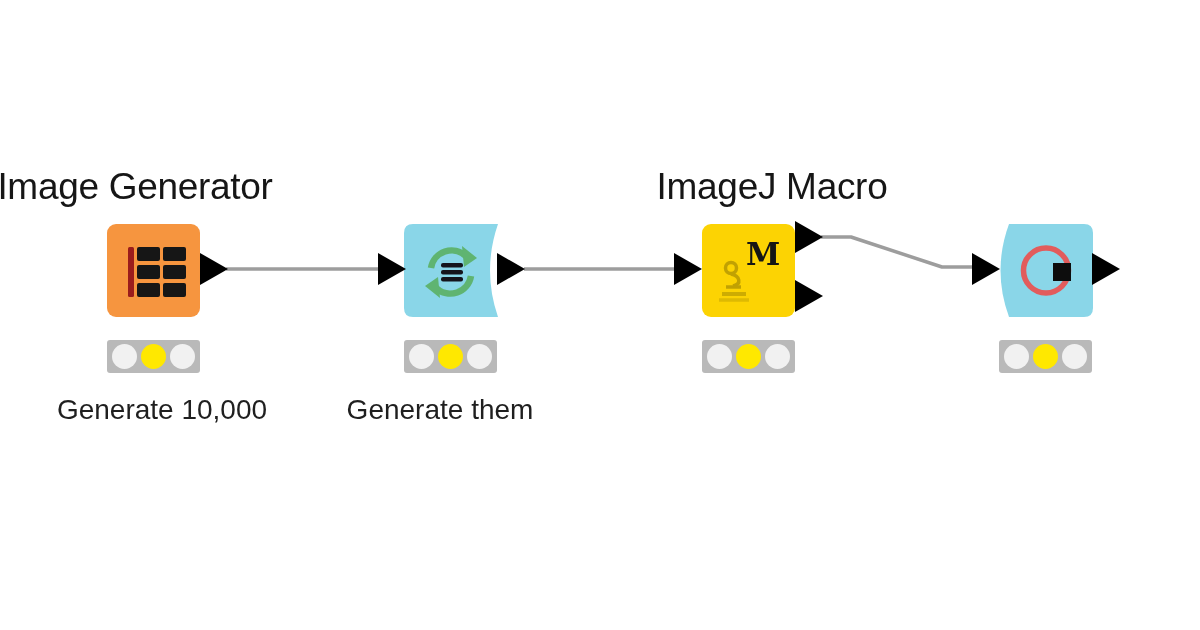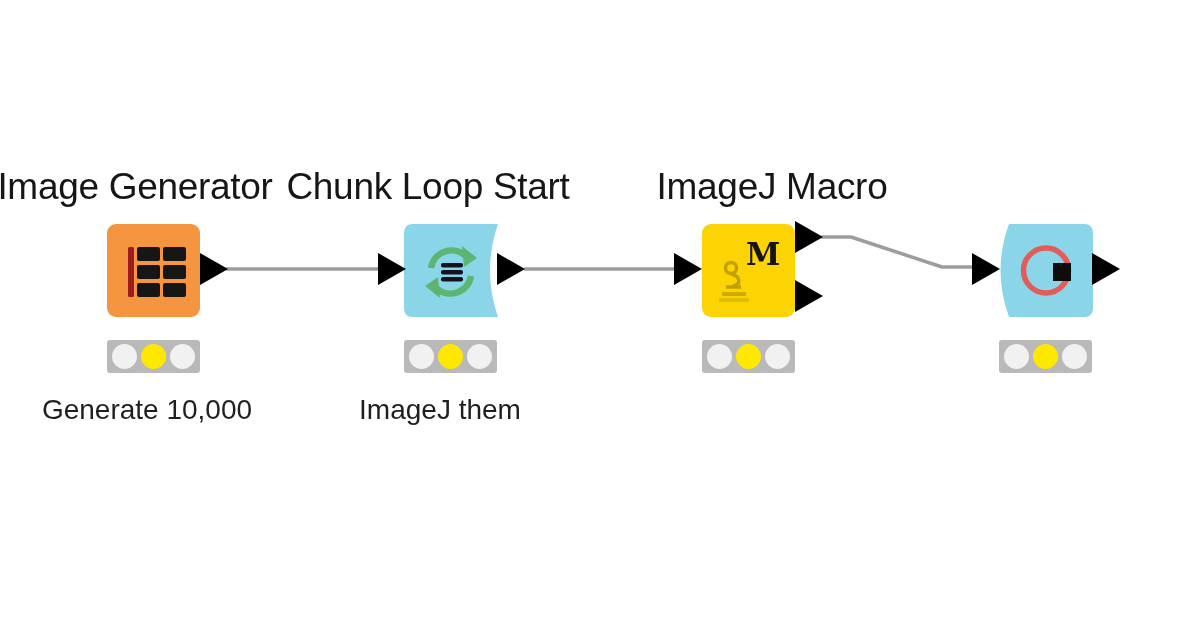--- a/index.html
+++ b/index.html
@@ -74,25 +74,24 @@
     </svg>
   </div>
   <div class="port" style="left:200px;top:253px;"></div>
 
   <div class="traffic" style="left:107px;">
     <div class="bulb"></div>
     <div class="bulb on"></div>
     <div class="bulb"></div>
   </div>
 
-  <div class="caption" style="left:147px;">
+  <div class="caption" style="left:162px;">
     <span>Generate 10,000</span><br>
   </div>
 
-  <div class="node-title" style="left:428px;">Chunk Loop Start</div>
 
   <svg class="node-svg" style="left:404px;" width="94" height="93" viewBox="0 0 94 93">
     <path d="M9,0 L94,0 Q78,46.5 94,93 L9,93 Q0,93 0,84 L0,9 Q0,0 9,0 Z" style="fill:var(--node-cyan,#8AD6E8);"></path>
     <g transform="translate(21,22)">
       <path d="M6,22 A21,21 0 0 1 41,10" fill="none" style="stroke:var(--icon-loop-green,#5FB471);" stroke-width="6.5"></path>
       <polygon points="37,0 52,12 39,21" style="fill:var(--icon-loop-green,#5FB471);"></polygon>
       <path d="M46,30 A21,21 0 0 1 11,42" fill="none" style="stroke:var(--icon-loop-green,#5FB471);" stroke-width="6.5"></path>
       <polygon points="15,52 0,40 13,31" style="fill:var(--icon-loop-green,#5FB471);"></polygon>
       <rect x="16" y="17" width="22" height="4.5" rx="2" style="fill:var(--icon-hamburger-black,#14141c);"></rect>
       <rect x="16" y="24" width="22" height="4.5" rx="2" style="fill:var(--icon-hamburger-black,#14141c);"></rect>
@@ -102,21 +101,21 @@
   <div class="port" style="left:378px;top:253px;"></div>
   <div class="port" style="left:497px;top:253px;"></div>
 
   <div class="traffic" style="left:404px;">
     <div class="bulb"></div>
     <div class="bulb on"></div>
     <div class="bulb"></div>
   </div>
 
   <div class="caption" style="left:440px;">
-    <span>ImageJ them</span><br>
+    <span>Generate them</span><br>
   </div>
 
   <div class="node-title" style="left:772px;">ImageJ Macro</div>
 
   <div class="node-body yellow" style="left:702px;">
     <svg class="icon-abs" style="left:16px;top:36px;opacity:0.3;" width="40" height="44" viewBox="0 0 40 44">
       <circle cx="13" cy="8" r="5.5" fill="none" stroke="#3b3200" stroke-width="3.5"></circle>
       <path d="M13,14 C22,16 24,24 15,26" fill="none" stroke="#3b3200" stroke-width="3.5"></path>
       <path d="M8,27 H23" stroke="#3b3200" stroke-width="3.5"></path>
       <path d="M4,34 H28" stroke="#3b3200" stroke-width="4" opacity="0.8"></path>

